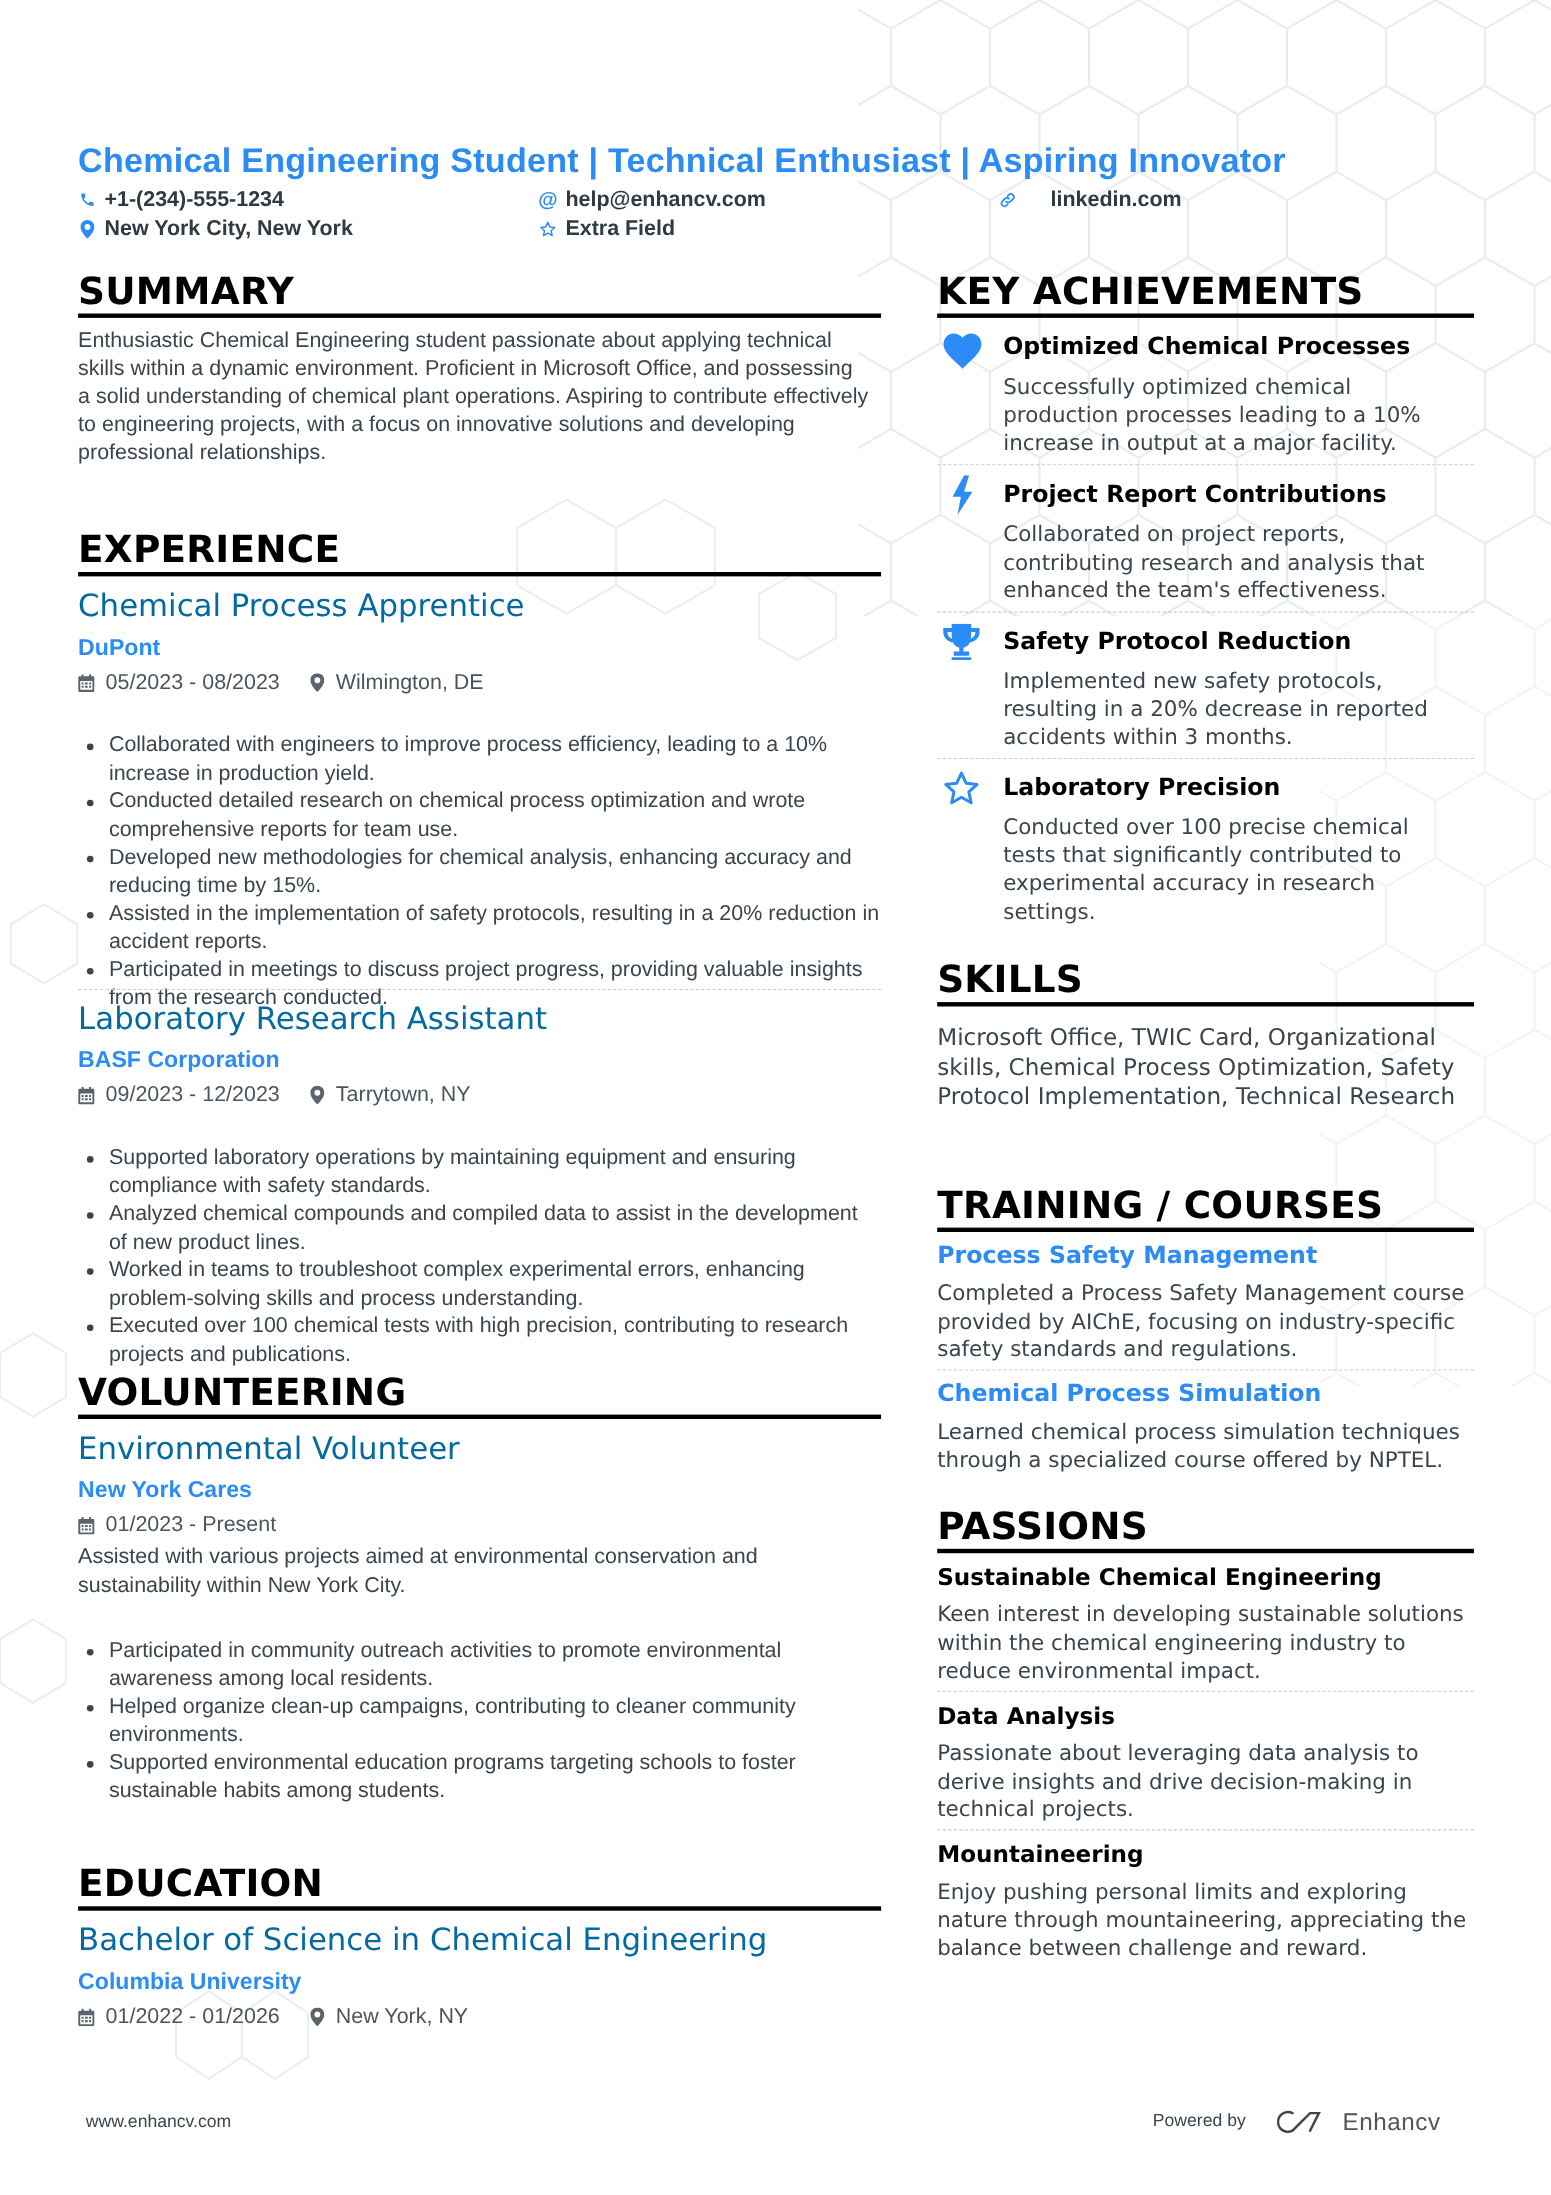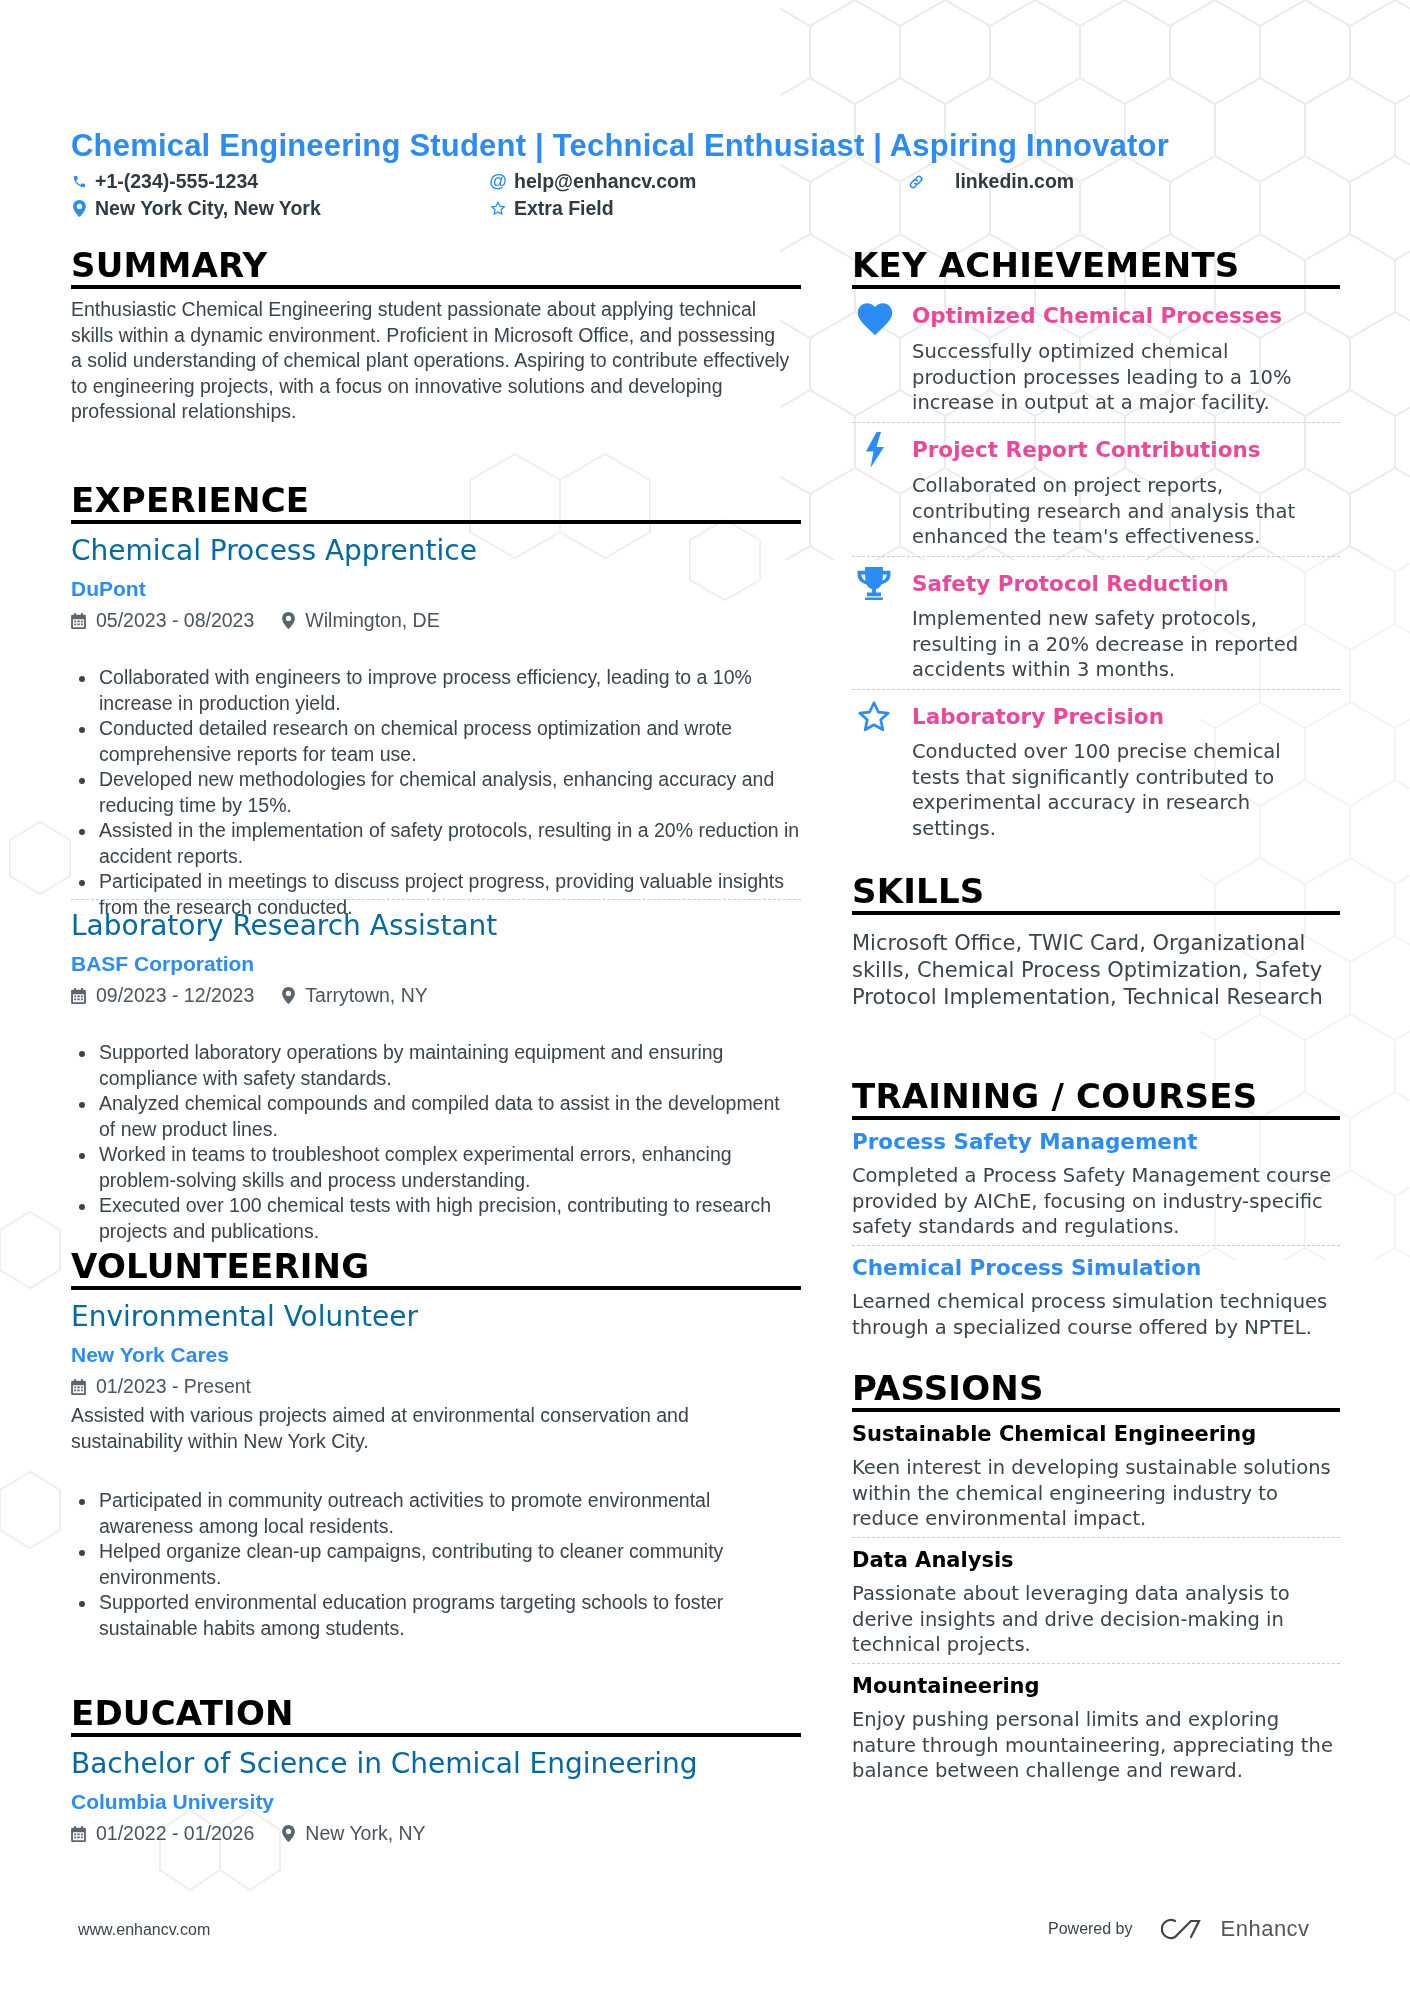--- a/index.html
+++ b/index.html
@@ -23,21 +23,21 @@
 
   .text { position: absolute; font-size: 19.5px; line-height: 25.5px; color: #3a444d; }
   .role { position: absolute; font-size: 28px; color: #0369a1; font-family: "DejaVu Sans", sans-serif; line-height: 1; }
   .company { position: absolute; font-size: 21px; font-weight: 700; color: #2b8cf6; line-height: 1; }
   .meta { position: absolute; font-size: 19.5px; color: #4a545c; display: flex; align-items: center; gap: 10px; white-space: nowrap; }
   .meta .mi { color: #5b646c; display: inline-flex; }
   .bullets { position: absolute; list-style: none; font-size: 19.5px; line-height: 25.5px; color: #3a444d; margin-top: 28px; }
   .bullets li { position: relative; padding-left: 28px; }
   .bullets li::before { content: ""; position: absolute; left: 8px; top: 11px; width: 6px; height: 6px; border-radius: 50%; background: #3a444d; }
 
-  .ach-title { position: absolute; font-size: 21.5px; font-weight: 700; color: #ec4899; font-family: "DejaVu Sans", sans-serif; line-height: 1; }
+  .ach-title { position: absolute; font-size: 21.5px; font-weight: 700; color: #000000; font-family: "DejaVu Sans", sans-serif; line-height: 1; }
   .ach-icon { position: absolute; color: #2b8cf6; display: inline-flex; }
   .blue-title { position: absolute; font-size: 21.5px; font-weight: 700; color: #2b8cf6; font-family: "DejaVu Sans", sans-serif; line-height: 1; }
   .black-title { position: absolute; font-size: 21px; font-weight: 700; color: #000; font-family: "DejaVu Sans", sans-serif; line-height: 1; }
   .rtext { position: absolute; font-size: 19.5px; line-height: 25.5px; color: #3a444d; font-family: "DejaVu Sans", sans-serif; }
 
   .footer-left { position: absolute; left: 78px; top: 1921px; font-size: 16px; color: #3a444d; }
   .footer-right { position: absolute; left: 1048px; top: 1916px; display: flex; align-items: center; gap: 14px; font-size: 16px; color: #3a444d; }
   .footer-right .brand { font-size: 22px; color: #555; letter-spacing: 0.5px; }
 </style>
 </head>

